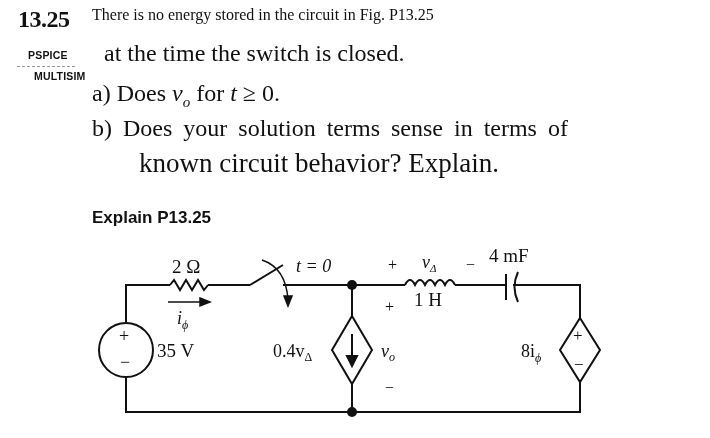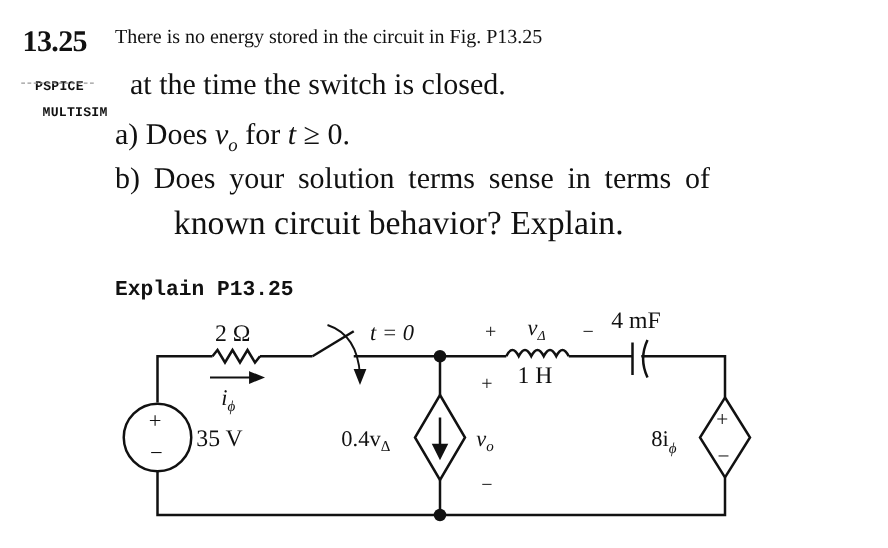--- a/index.html
+++ b/index.html
@@ -1,19 +1,19 @@
 <!DOCTYPE html>
 <html><head>
 <meta charset="utf-8">
 <style>
   html, body { margin: 0; padding: 0; background: #ffffff; }
   body { width: 710px; height: 438px; position: relative; overflow: hidden; color: #111; }
   .serif { font-family: "Liberation Serif", "DejaVu Serif", serif; }
-  .sans { font-family: Liberation Mono, monospace; }
-  .abs { position: absolute; white-space: nowrap; margin-top: 15px; }
+  .sans { font-family: Liberation Sans, sans-serif; }
+  .abs { position: absolute; white-space: nowrap; }
   .probnum { left: 18px; top: 6px; font-size: 24px; font-weight: bold; letter-spacing: -0.5px; }
   .line1 { left: 92px; top: 6px; font-size: 16px; }
   .line2 { left: 104px; top: 40px; font-size: 24px; }
   .tag { font-size: 10.5px; font-weight: bold; letter-spacing: 0.2px; }
   .tag1 { left: 28px; top: 49px; }
   .tag2 { left: 34px; top: 70px; }
   .tagdiv { position: absolute; left: 17px; top: 66px; width: 58px; border-top: 1px dashed #999; }
   .parta { left: 92px; top: 80px; font-size: 24px; }
   .partb1 { left: 92px; top: 115px; font-size: 24px; word-spacing: 5px; }
   .partb2 { left: 139px; top: 148px; font-size: 27px; }

